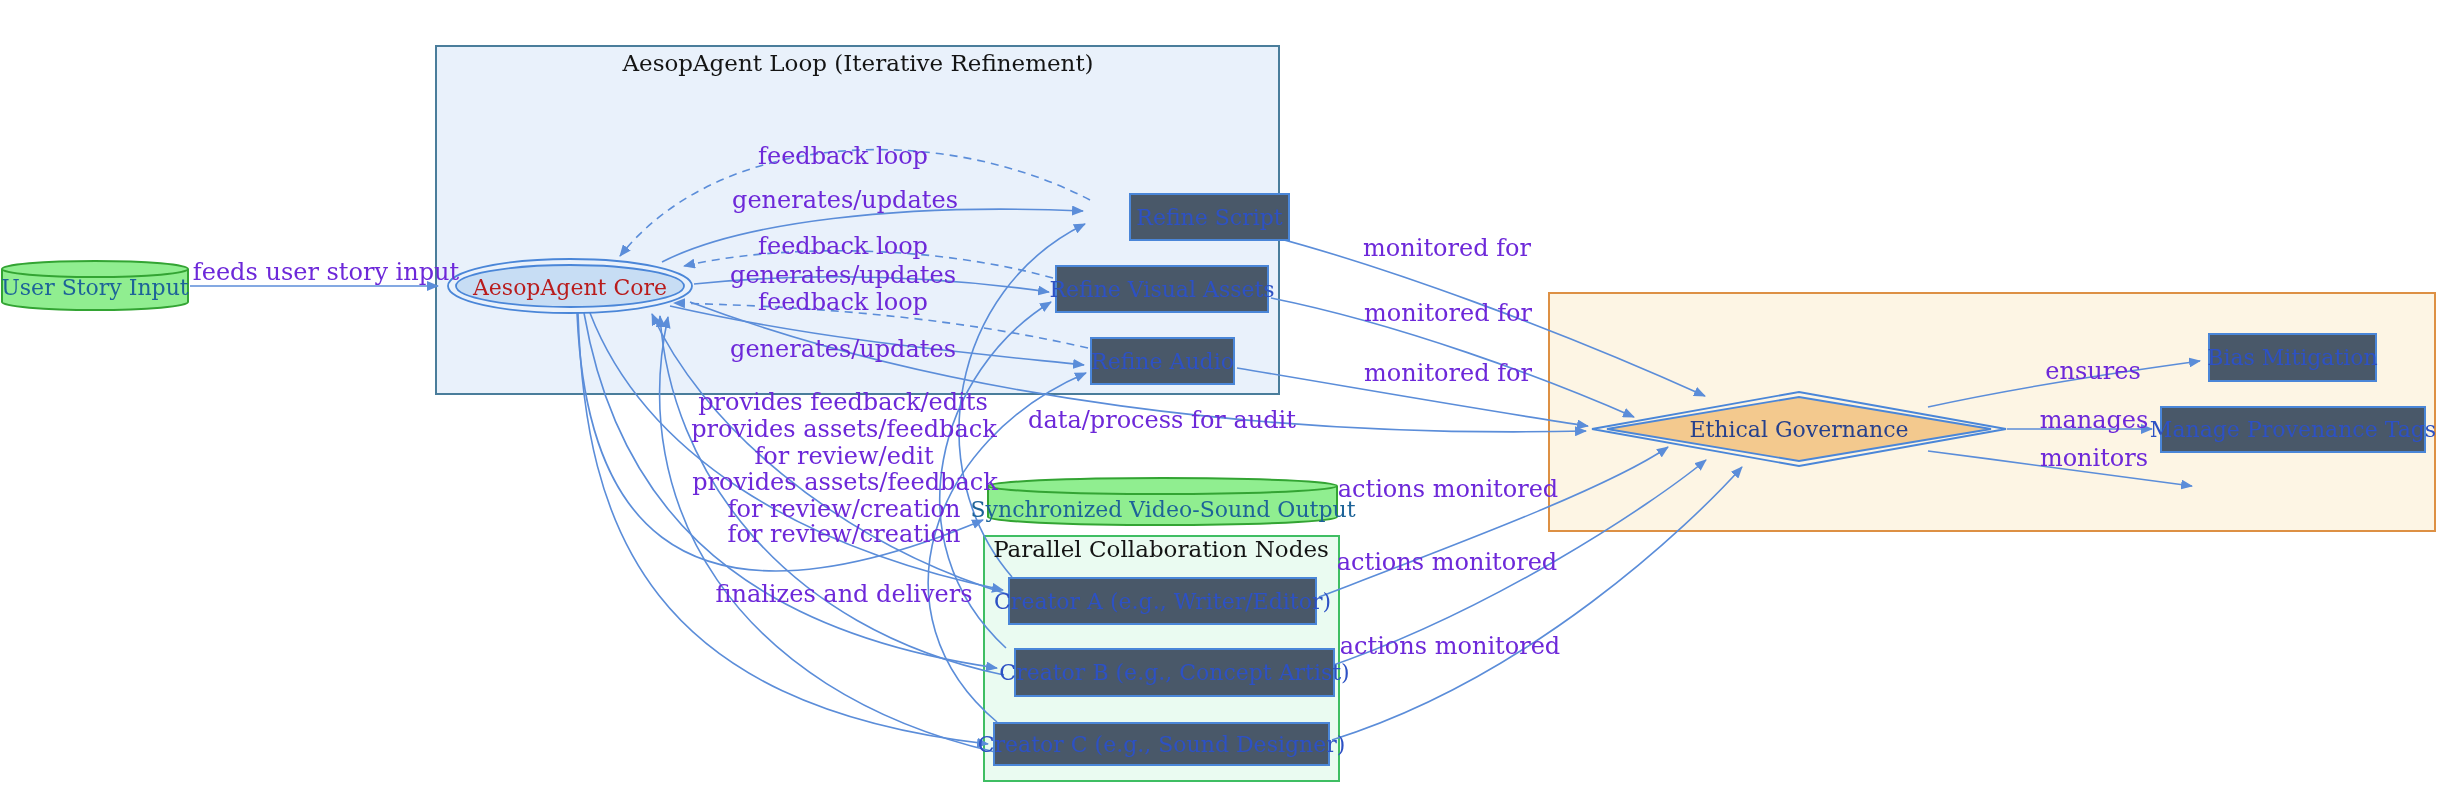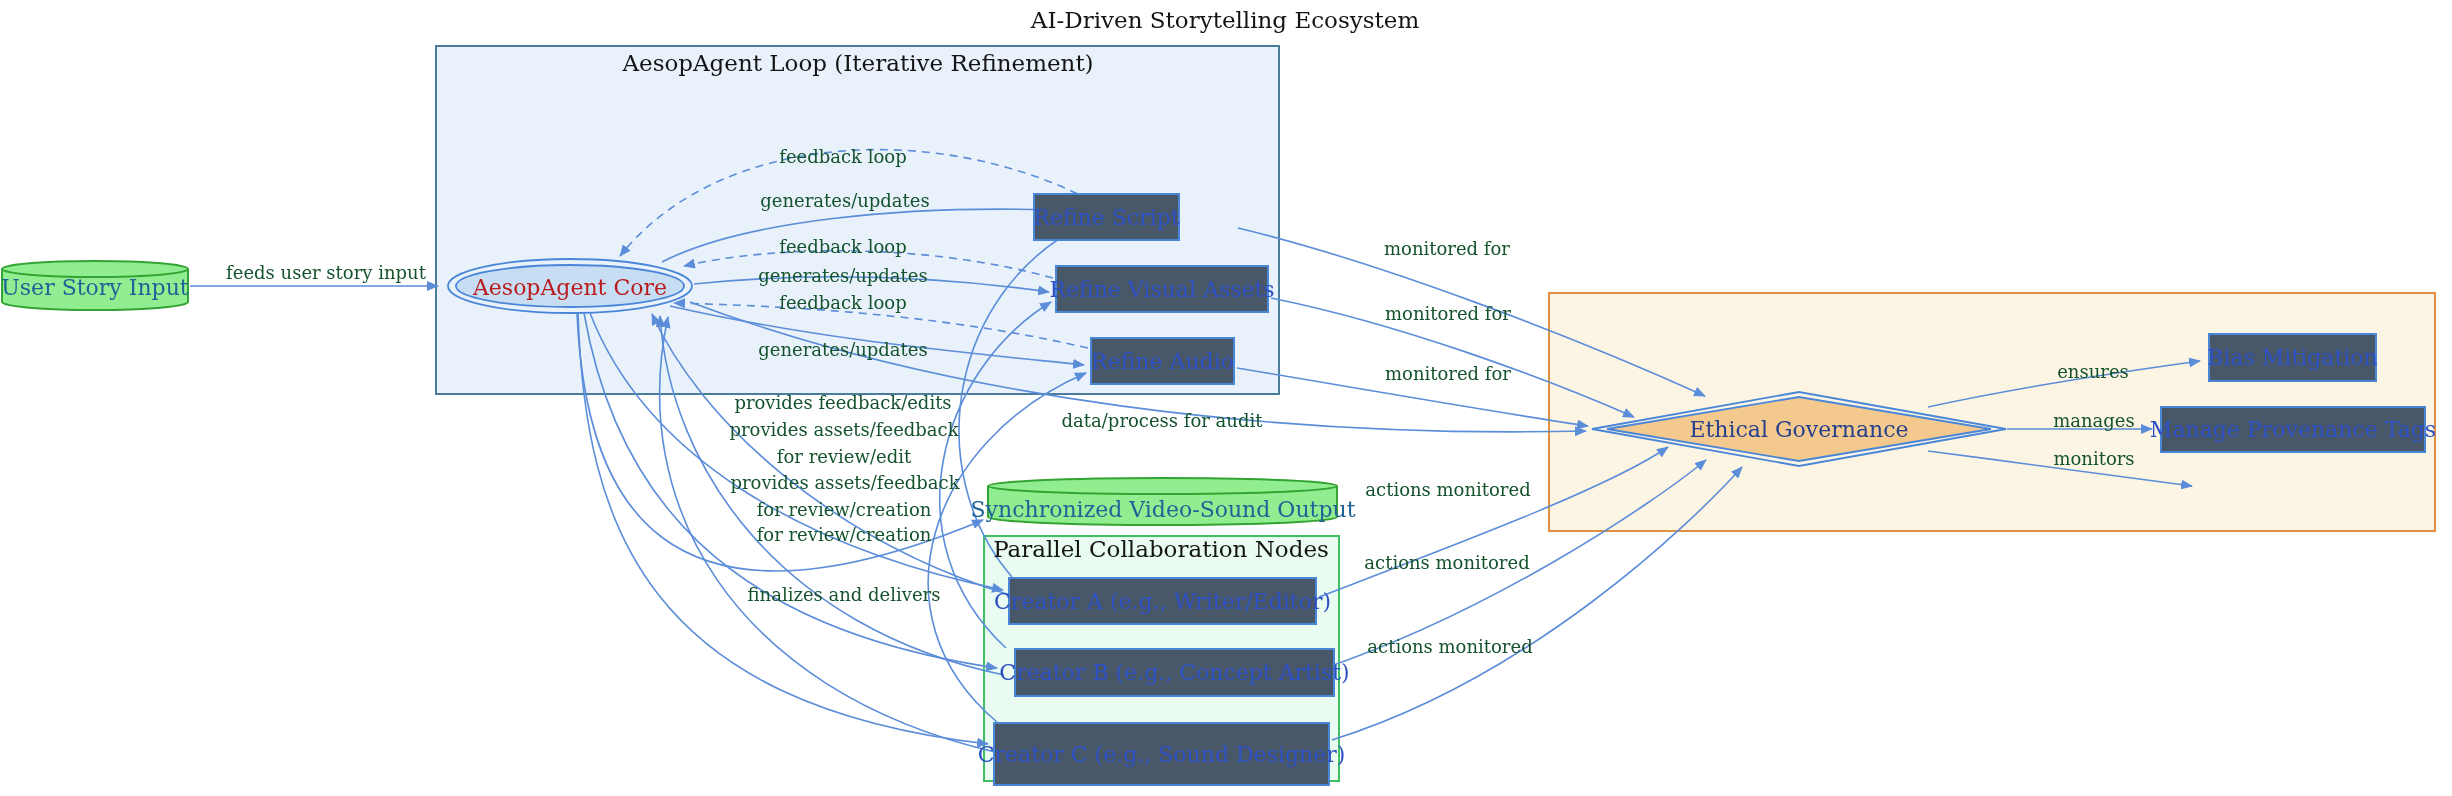--- a/index.html
+++ b/index.html
@@ -16,28 +16,27 @@
   svg.edges{position:absolute;left:0;top:0;}
   .box{
     position:absolute;box-sizing:border-box;background:#495869;border:2px solid #4a86d8;
     display:flex;align-items:center;justify-content:center;
     color:#2d51c4;font-size:22px;white-space:nowrap;
   }
   .nodelabel{position:absolute;transform:translate(-50%,-50%);font-size:22px;white-space:nowrap;text-align:right;}
   .cyl-text{color:#1d6398;}
   .core-text{color:#b91c1c;}
   .diamond-text{color:#26408c;}
-  .elabel{position:absolute;transform:translate(-50%,-50%);font-size:18px;color:#14532d;white-space:nowrap;}
+  .elabel{position:absolute;transform:translate(-50%,-50%);font-size:24px;color:#6d28d9;white-space:nowrap;}
 </style>
 </head>
 <body>
 
 <div class="canvas">
 
-  <div class="gtitle" style="left:1225px;top:20px;">AI-Driven Storytelling Ecosystem</div>
 
   <div class="cluster loop"></div>
   <div class="cluster ethics"></div>
   <div class="cluster collab"></div>
 
   <svg class="edges" width="2452" height="796" viewBox="0 0 2452 796">
     <defs>
       <marker id="arr" markerWidth="13" markerHeight="10" refX="11" refY="5" orient="auto" markerUnits="userSpaceOnUse">
         <path d="M0,0 L12,5 L0,10 z" fill="#5b8dd9"></path>
       </marker>
@@ -93,42 +92,42 @@
 
     <g>
       <polygon points="1592,429 1799,392 2006,429 1799,466" fill="#fdf5e4" stroke="#4a86d8" stroke-width="1.8"></polygon>
       <polygon points="1607,429 1799,397 1991,429 1799,461" fill="#f3c98e" stroke="#4a86d8" stroke-width="1.8"></polygon>
     </g>
   </svg>
 
   <div class="ctitle" style="left:858px;top:63px;">AesopAgent Loop (Iterative Refinement)</div>
   <div class="ctitle" style="left:1161px;top:549px;">Parallel Collaboration Nodes</div>
 
-  <div class="box" style="left:1033px;top:193px;width:147px;height:48px;">
+  <div class="box" style="left:1129px;top:193px;width:161px;height:48px;">
       <span>Refine Script</span>
     </div>
   <div class="box" style="left:1055px;top:265px;width:214px;height:48px;">
       <span>Refine Visual Assets</span>
     </div>
   <div class="box" style="left:1090px;top:337px;width:145px;height:48px;">
       <span>Refine Audio</span>
     </div>
   <div class="box" style="left:2208px;top:333px;width:169px;height:49px;">
       <span>Bias Mitigation</span>
     </div>
   <div class="box" style="left:2160px;top:406px;width:266px;height:47px;">
       <span>Manage Provenance Tags</span>
     </div>
   <div class="box" style="left:1008px;top:577px;width:309px;height:48px;">
       <span>Creator A (e.g., Writer/Editor)</span>
     </div>
   <div class="box" style="left:1002px;top:648px;width:321px;height:49px;margin-left:12px;">
       <span>Creator B (e.g., Concept Artist)</span>
     </div>
-  <div class="box" style="left:993px;top:722px;width:337px;height:64px;">
+  <div class="box" style="left:993px;top:722px;width:337px;height:44px;">
       <span>Creator C (e.g., Sound Designer)</span>
     </div>
 
   <div class="nodelabel cyl-text" style="left:95px;top:287px;">User Story Input</div>
   <div class="nodelabel core-text" style="left:570px;top:287px;">AesopAgent Core</div>
   <div class="nodelabel diamond-text" style="left:1799px;top:429px;">Ethical Governance</div>
   <div class="nodelabel cyl-text" style="left:1163px;top:501px;margin-top:8px;">Synchronized Video-Sound Output</div>
 
   <div class="elabel" style="left:326px;top:272px;">feeds user story input</div>
   <div class="elabel" style="left:843px;top:156px;">feedback loop</div>

